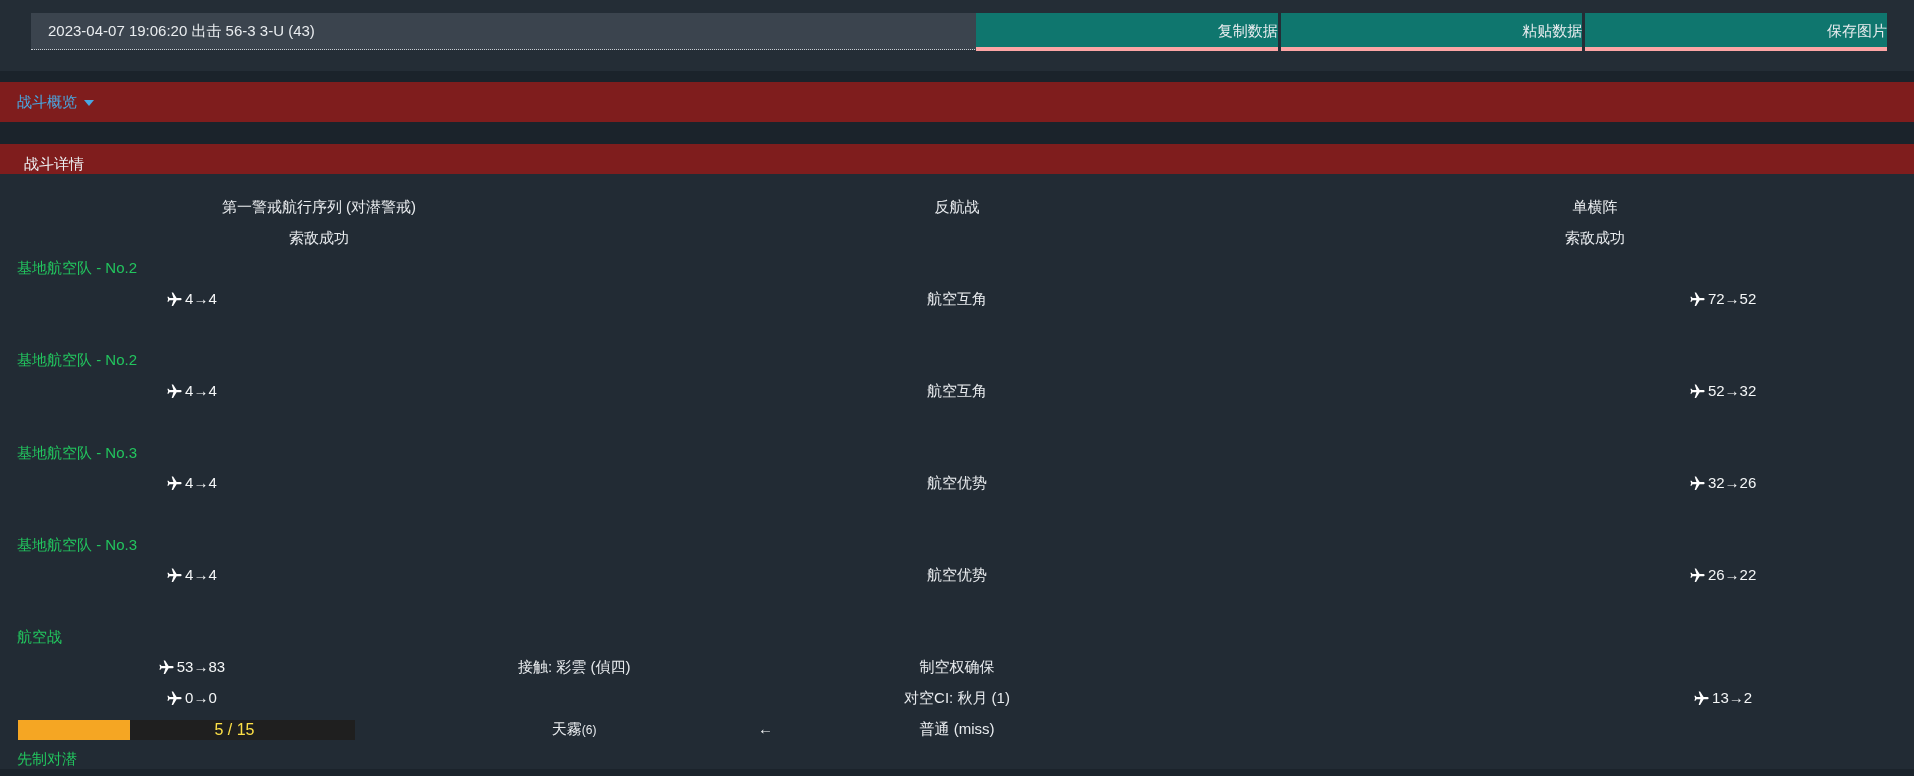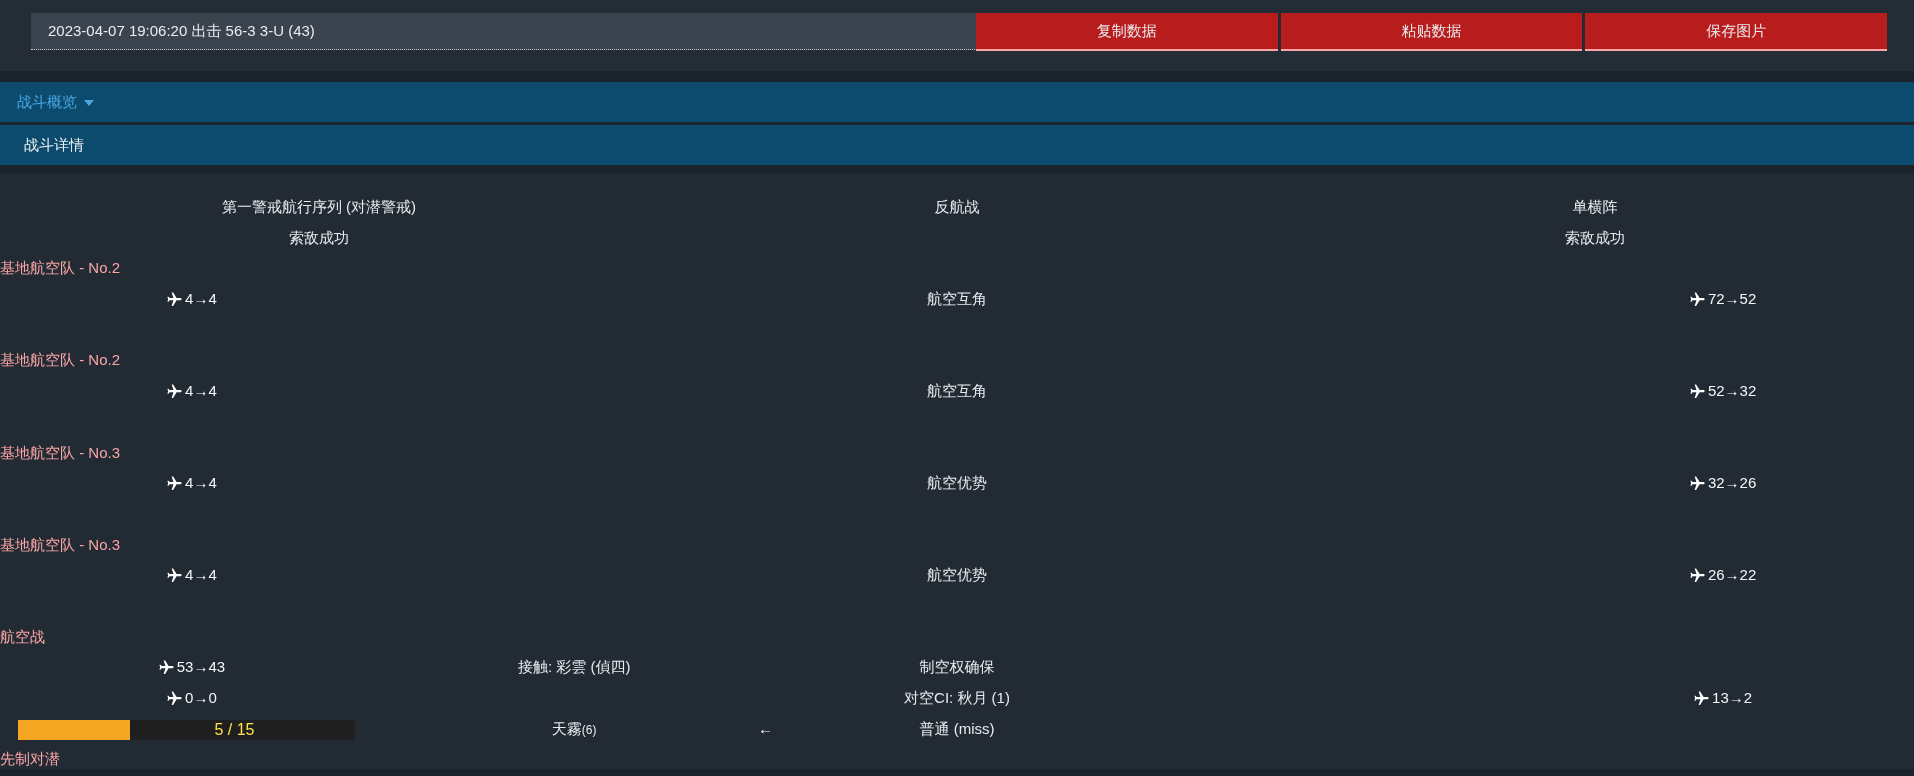--- a/index.html
+++ b/index.html
@@ -14,39 +14,39 @@
   
   .toolbar { position:absolute; top:0; left:0; width:1914px; height:71px; background:#242d36; }
   .record-select {
     position:absolute; left:31px; top:13px; width:1040px; height:37px;
     background:#3b444e; border:none; border-bottom:1px dotted #c9ced3;
     line-height:36px; padding-left:17px; color:#e9ecef; cursor:pointer;
     white-space:nowrap; overflow:hidden;
   }
   .btn-group { position:absolute; left:976px; top:13px; width:911px; height:38px; display:flex; gap:3px; }
   .tool-btn {
-    flex:1; background:#b91c1c; border-bottom:2px solid #fca5a5;
-    text-align:center; line-height:35px; color:#e9ecef; cursor:pointer;
-  }
-  
-  .bar-row { position:absolute; left:0; width:1914px; height:40px; background:#0c4a6e; line-height:40px; padding-left:17px; }
+    flex:1; background:#0f766e; border-bottom:4px solid #fca5a5;
+    text-align:right; line-height:35px; color:#e9ecef; cursor:pointer;
+  }
+  
+  .bar-row { position:absolute; left:0; width:1914px; height:40px; background:#7f1d1d; line-height:40px; padding-left:17px; }
   .overview-row { top:82px; color:#4aa7e1; cursor:pointer; }
-  .detail-row { top:125px; color:#eceff1;padding-left:24px; }
+  .detail-row { top:144px; color:#eceff1;padding-left:24px; }
   .caret-down {
     display:inline-block; width:0; height:0; margin-left:7px; vertical-align:middle;
     border-left:5px solid transparent; border-right:5px solid transparent;
     border-top:6px solid #4aa7e1;
   }
   
   .panel { position:absolute; top:174px; left:0; width:1914px; height:595px; background:#222b34; overflow:hidden; padding-top:18px; }
   .row { height:30.7px; line-height:30.7px; white-space:nowrap; }
   .g3 { display:grid; grid-template-columns:repeat(3,1fr); }
   .g5 { display:grid; grid-template-columns:repeat(5,1fr); position:relative; }
   .g3 > div, .g5 > div { text-align:center; overflow:visible; }
-  .sec-title { text-align:left; color:#fca5a5; }
+  .sec-title { padding-left:17px; text-align:left; color:#22c55e; }
   .air { display:inline-flex; align-items:center; gap:2px; color:#f4f6f7; }
   .plane { width:17px; height:17px; fill:#ffffff; flex:none; }
   .cellflex { display:flex; align-items:center; justify-content:center; }
   
   .hpcell { display:flex; align-items:center; }
   .hpbar { position:relative; margin-left:18px; width:337px; height:20px; background:#1f1f1f; }
   .hpfill { position:absolute; left:0; top:0; bottom:0; background:#f5a623; }
   .hplabel { position:absolute; left:0; top:0; width:100%; text-align:center; line-height:20px; font-size:16px; color:#fde047;margin-left:48px; }
   .target-idx { font-size:12px; }
   .atk-arrow { position:absolute; left:40%; transform:translateX(-50%); color:#f4f6f7; }
@@ -180,21 +180,21 @@
   </div>
   <div class="row"></div>
 
   <div class="row sec-title">航空战</div>
   <div class="row g5">
     <div class="cellflex">
         <span class="air">
           <svg class="plane" viewBox="0 0 24 24">
             <path transform="rotate(90 12 12)" d="M21 16v-2l-8-5V3.5A1.5 1.5 0 0 0 11.5 2 1.5 1.5 0 0 0 10 3.5V9l-8 5v2l8-2.5V19l-2 1.5V22l3.5-1 3.5 1v-1.5L13 19v-5.5l8 2.5z"></path>
           </svg>
-          <span>53→43</span>
+          <span>53→83</span>
         </span>
       </div>
     <div>接触: 彩雲 (偵四)</div>
     <div>制空权确保</div>
     <div></div>
   </div>
   <div class="row g5">
     <div class="cellflex">
         <span class="air">
           <svg class="plane" viewBox="0 0 24 24">

